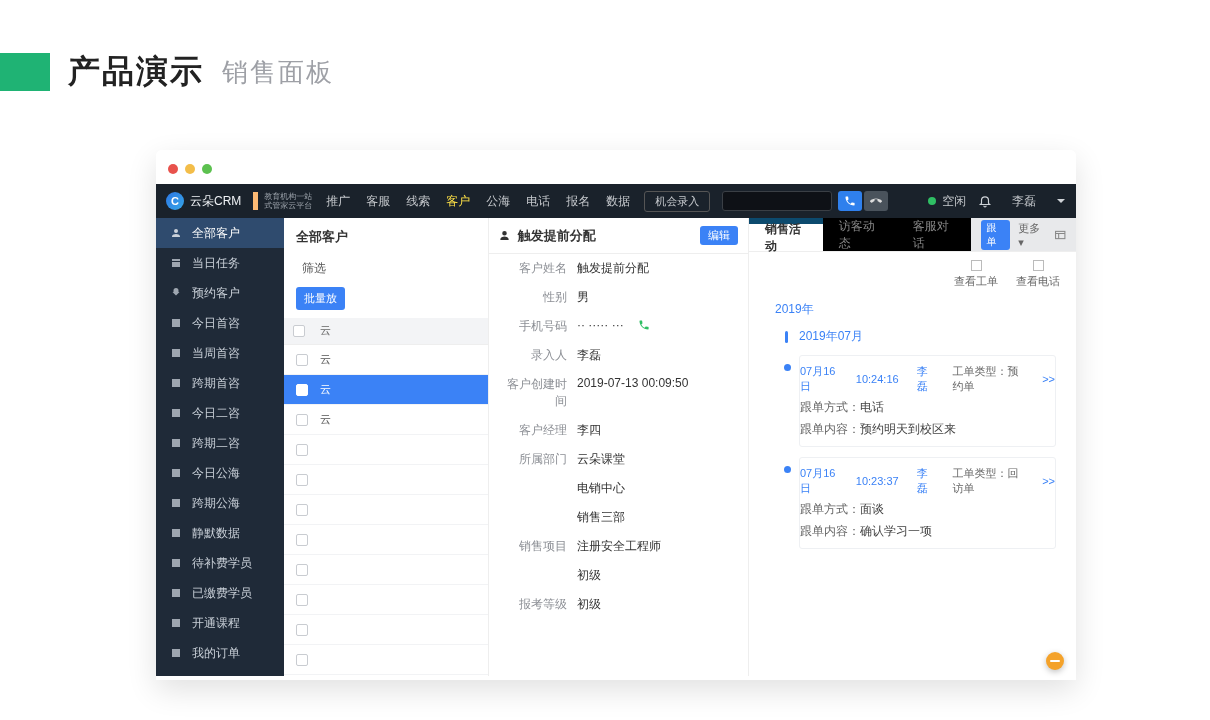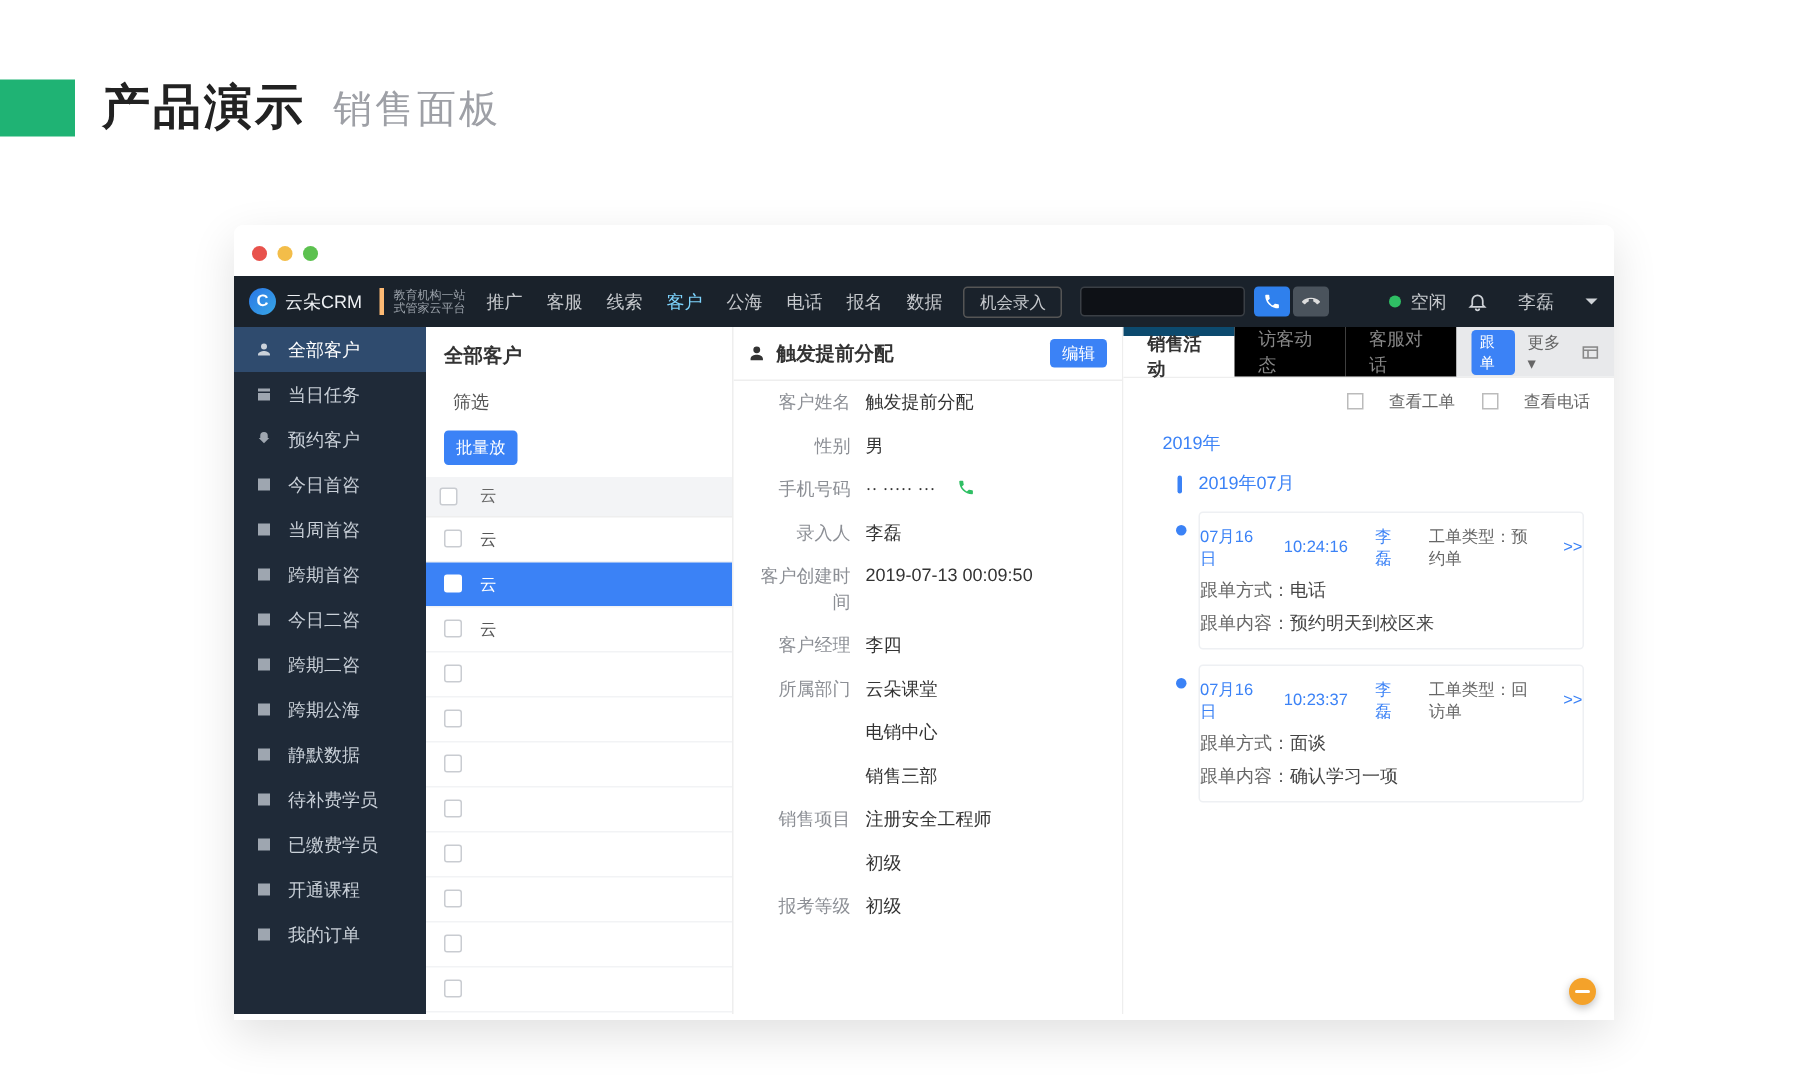--- a/index.html
+++ b/index.html
@@ -17,24 +17,24 @@
     .dot { width: 10px; height: 10px; border-radius: 50%; }
     .dot.red { background: #e8524c; }
     .dot.yellow { background: #f3bd49; }
     .dot.green { background: #5cc14f; }
 
     
     .topbar { height: 34px; background: #1a222b; display: flex; align-items: center; color: #c5c8cc; font-size: 12px; padding: 0 10px; }
     .logo { display: flex; align-items: center; gap: 6px; margin-right: 14px; }
     .logo-badge { width: 18px; height: 18px; border-radius: 50%; background: linear-gradient(135deg,#2c77e6,#36a6e6); display:flex;align-items:center;justify-content:center;color:#fff;font-size:11px;font-weight:700;}
     .logo-text { font-weight: 400; color: #eff2f5; font-size: 12px; }
-    .logo-sub { font-size: 8px; line-height: 9px; color: #9aa1a9; margin-left: 6px; border-left:3px solid #fdba74; padding-left:6px; }
+    .logo-sub { font-size: 8px; line-height: 9px; color: #9aa1a9; margin-left: 6px; border-left:5px solid #fdba74; padding-left:6px; }
     .topnav { display: flex; gap: 16px; }
     .topnav span { cursor: pointer; font-size: 12px; }
-    .topnav .active { color: #7dd3fc; }
+    .topnav .active { color: #fde047; }
     .top-btn { border: 1px solid #555; border-radius: 3px; padding: 2px 10px; margin-left: 14px; font-size: 11px; cursor:pointer; }
     .search-slot { margin-left: 12px; display:flex; align-items:center; }
     .search-slot input { width: 110px; height: 20px; background:#0e1116; border: 1px solid #3a3f45; border-radius: 3px; color:#ccc; padding: 0 6px; font-size:11px; }
     .call-btns { display:flex; gap:2px; margin-left:6px; }
     .call-btn { width:24px; height:20px; background:#4a535c; border-radius:3px; display:flex;align-items:center;justify-content:center; cursor:pointer; }
     .call-btn.on { background:#2f80ed; }
     .status-dot { width:8px; height:8px; border-radius:50%; background:#2fbf64; margin-left: 40px; }
     .status-label { margin-left: 6px; font-size:12px; }
     .topbar .right { margin-left: auto; display:flex; align-items:center; gap:20px; }
     .bell { width:14px; height:14px; }
@@ -76,21 +76,21 @@
     .tabs { display:flex; align-items:center; height:34px; border-bottom:1px solid #eee; font-size:12px; }
     .tab { padding: 0 16px; height:100%; display:flex; align-items:center; cursor:pointer; color:#888; }
     .tab.active { background:#fff; color:#333; font-weight:600; border-top:6px solid #0c4a6e; }
     .tab:not(.active){ background:#000000; }
     .tabs .spacer { flex:1; background:#e8e9eb; height:100%; }
     .tabs .tools { display:flex; align-items:center; gap:8px; background:#e8e9eb; height:100%; padding:0 10px; }
     .mini-btn { background:#3b82f6; color:#fff; border-radius:3px; padding:1px 6px; font-size:10px; cursor:pointer; }
     .more { font-size:11px; color:#666; cursor:pointer; }
 
     .act-opts { display:flex; justify-content:flex-end; gap:18px; padding:8px 16px; font-size:11px; color:#666; }
-    .act-opts label { display:flex; align-items:center; gap:17px; cursor:pointer; }
+    .act-opts label { display:flex; align-items:center; gap:3px; cursor:pointer;flex-direction:column; }
     .act-opts .cb { width:11px;height:11px;border:1px solid #bbb; cursor:pointer; }
 
     .timeline { padding: 0 20px; font-size:12px; }
     .tl-year { color:#3b82f6; margin: 4px 6px 10px 6px; font-size:12px; }
     .tl-month { color:#3b82f6; margin: 4px 0 10px 30px; font-size:12px; position:relative; }
     .tl-month:before { content:''; position:absolute; left:-14px; top:3px; width:3px; height:12px; background:#3b82f6; border-radius:2px; }
     .card { border:1px solid #eef0f3; border-radius:3px; padding:8px 0; margin: 0 0 10px 30px; position:relative; }
     .card:before { content:''; position:absolute; left:-16px; top:8px; width:7px; height:7px; border-radius:50%; background:#3b82f6; }
     .card .line1 { display:flex; align-items:center; gap:18px; }
     .card .date { color:#3b82f6; font-size:11px; }
@@ -212,20 +212,26 @@
           <svg class="icon" viewBox="0 0 24 24" fill="currentColor">
             <path d="M4 4h16v16H4z"></path>
           </svg>
           <span>今日二咨</span>
         </div>
         <div class="item">
           <svg class="icon" viewBox="0 0 24 24" fill="currentColor">
             <path d="M4 4h16v16H4z"></path>
           </svg>
           <span>跨期二咨</span>
+        </div>
+        <div class="item">
+          <svg class="icon" viewBox="0 0 24 24" fill="currentColor">
+            <path d="M4 4h16v16H4z"></path>
+          </svg>
+          <span>今日公海</span>
         </div>
         <div class="item">
           <svg class="icon" viewBox="0 0 24 24" fill="currentColor">
             <path d="M4 4h16v16H4z"></path>
           </svg>
           <span>跨期公海</span>
         </div>
         <div class="item">
           <svg class="icon" viewBox="0 0 24 24" fill="currentColor">
             <path d="M4 4h16v16H4z"></path>

